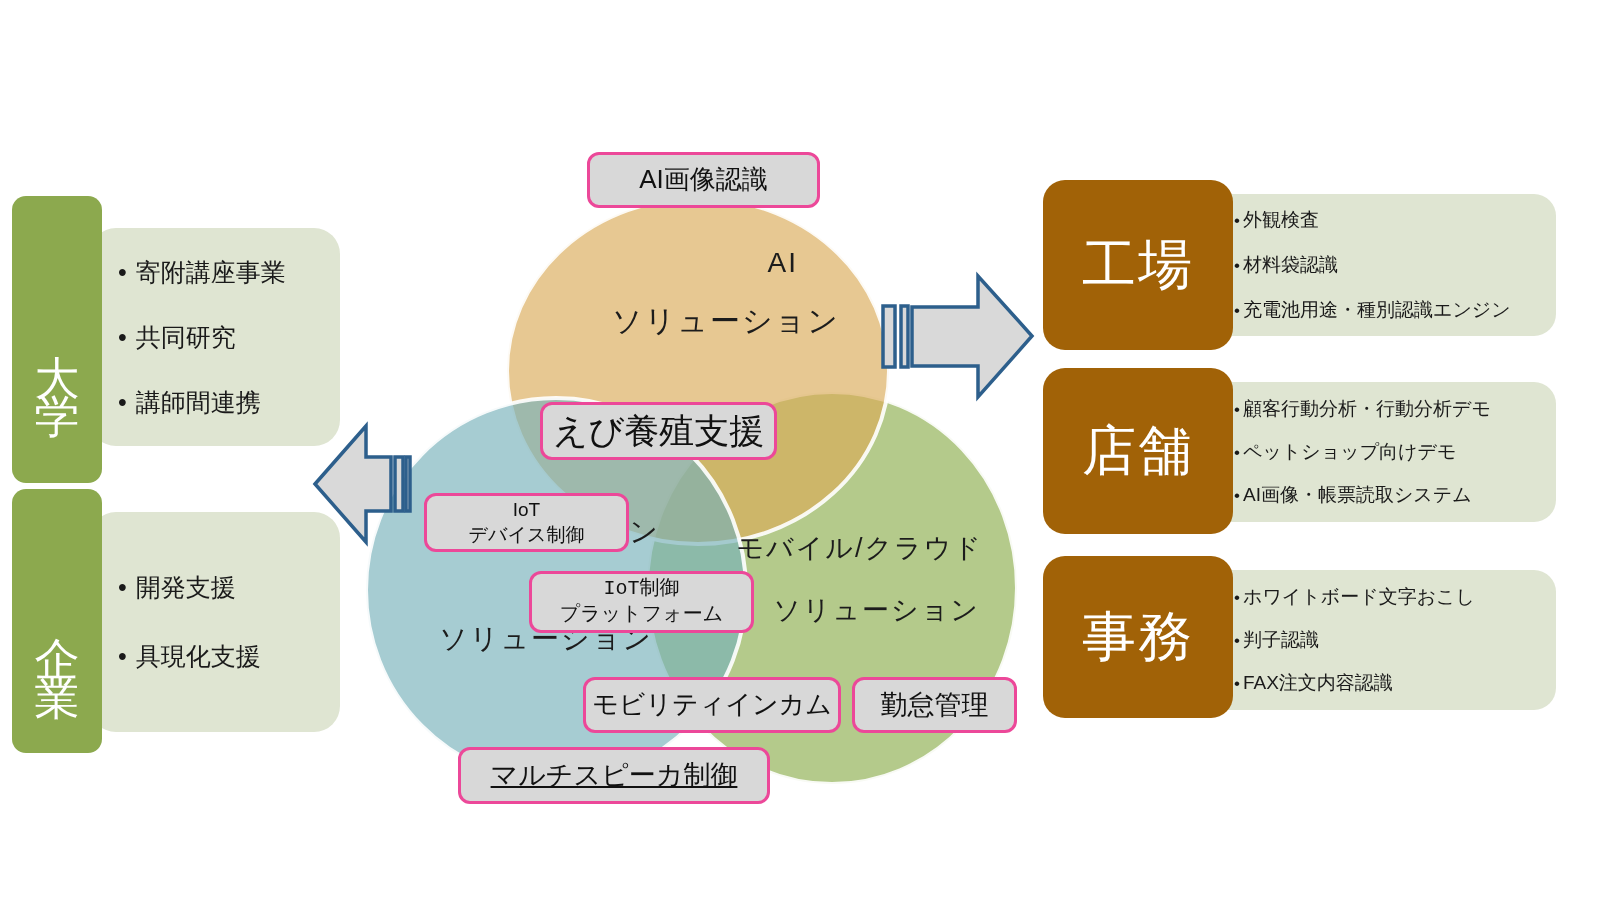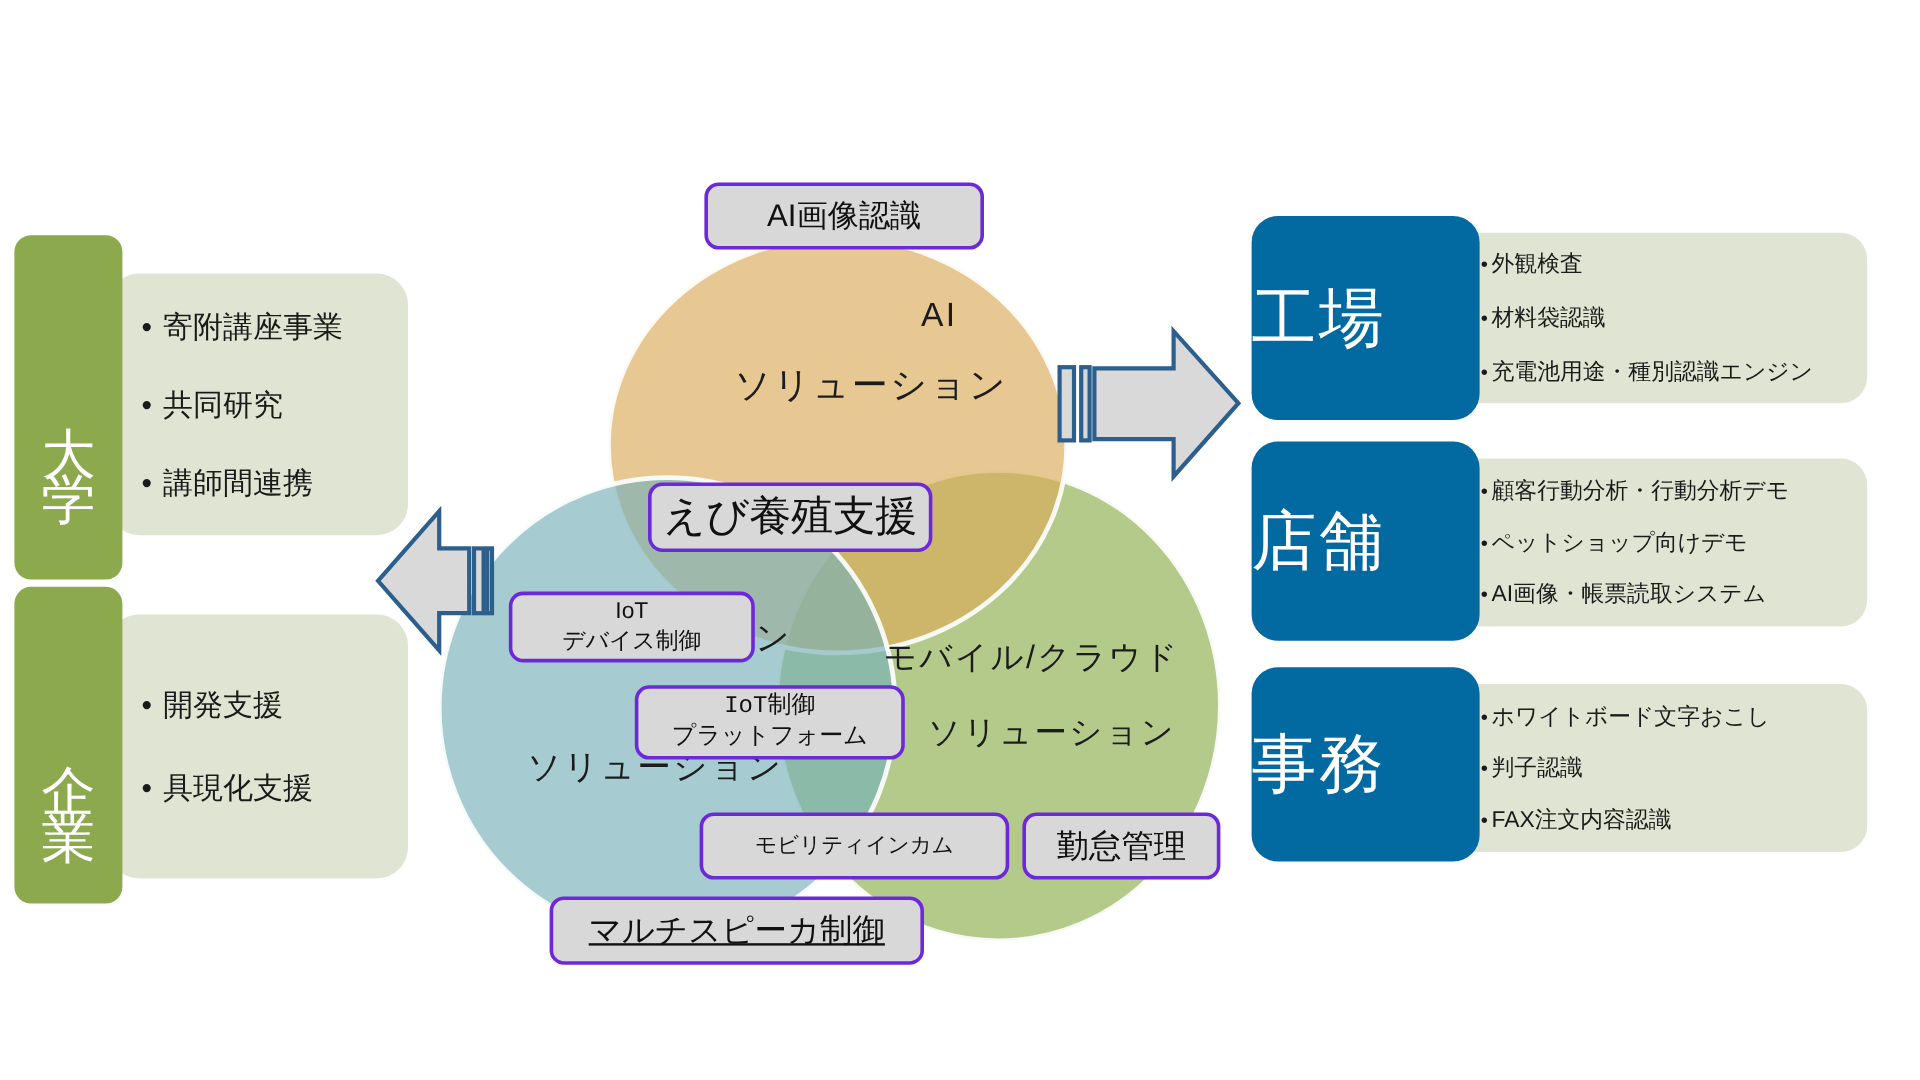--- a/index.html
+++ b/index.html
@@ -22,46 +22,46 @@
   #lbl-ai-1   { left:598px; top:247px; width:200px; font-size:28px; }
   #lbl-ai-2   { left:540px; top:301px; width:300px; font-size:30px; }
   #lbl-emb-1  { left:400px; top:513px; width:260px; font-size:28px; }
   #lbl-emb-2  { left:393px; top:620px; width:260px; font-size:28px; }
   #lbl-mob-1  { left:728px; top:530px; width:255px; font-size:27px; }
   #lbl-mob-2  { left:730px; top:592px; width:250px; font-size:27px; }
 
   
   .tag {
     position:absolute; z-index:4; background:#d8d8d8;
-    border:3px solid #6d28d9; border-radius:12px;
+    border:3px solid #ec4899; border-radius:12px;
     display:flex; flex-direction:column; align-items:center; justify-content:center;
     color:#111; line-height:1.28; text-align:center; white-space:nowrap;
   }
   #tag-ai-image     { left:587px; top:152px; width:227px; height:50px; font-size:26px; }
   #tag-ebi          { left:540px; top:390px; width:231px; height:52px; font-size:35px;margin-top:12px; }
   #tag-iot-device   { left:424px; top:453px; width:199px; height:53px; font-size:19px;margin-top:40px; }
   #tag-iot-platform { left:529px; top:571px; width:219px; height:56px; font-size:20px;font-family:Liberation Mono, monospace; }
-  #tag-mobility     { left:583px; top:677px; width:252px; height:50px; font-size:18px; }
+  #tag-mobility     { left:583px; top:677px; width:252px; height:50px; font-size:26px; }
   #tag-kintai       { left:852px; top:677px; width:159px; height:50px; font-size:27px; }
   #tag-multi        { left:458px; top:747px; width:306px; height:51px; font-size:27px;text-decoration:underline; }
 
   
   .vheader {
     position:absolute; z-index:3; background:#8ca94e; border-radius:14px;
     display:flex; align-items:center; justify-content:center; color:#ffffff;
   }
   #hdr-univ { left:12px;  top:196px; width:90px;  height:287px; }
   #hdr-corp { left:12px;  top:489px; width:90px;  height:264px; }
   .vheader .vtext {
     writing-mode:vertical-rl; text-orientation:upright;
     font-size:45px; letter-spacing:0.85em; margin-bottom:-0.85em;
   }
   .rheader {
-    position:absolute; z-index:3; background:#0369a1; border-radius:22px;
-    display:flex; align-items:center; justify-content:flex-start;
+    position:absolute; z-index:3; background:#a16207; border-radius:22px;
+    display:flex; align-items:center; justify-content:center;
     color:#ffffff; font-size:54px; letter-spacing:2px;
   }
   #hdr-factory { left:1043px; top:180px; width:190px; height:170px; }
   #hdr-shop    { left:1043px; top:368px; width:190px; height:166px; }
   #hdr-office  { left:1043px; top:556px; width:190px; height:162px; }
 
   
   .hpanel {
     position:absolute; z-index:2; background:#dfe5d2; border-radius:26px;
     display:flex; flex-direction:column; justify-content:center;

